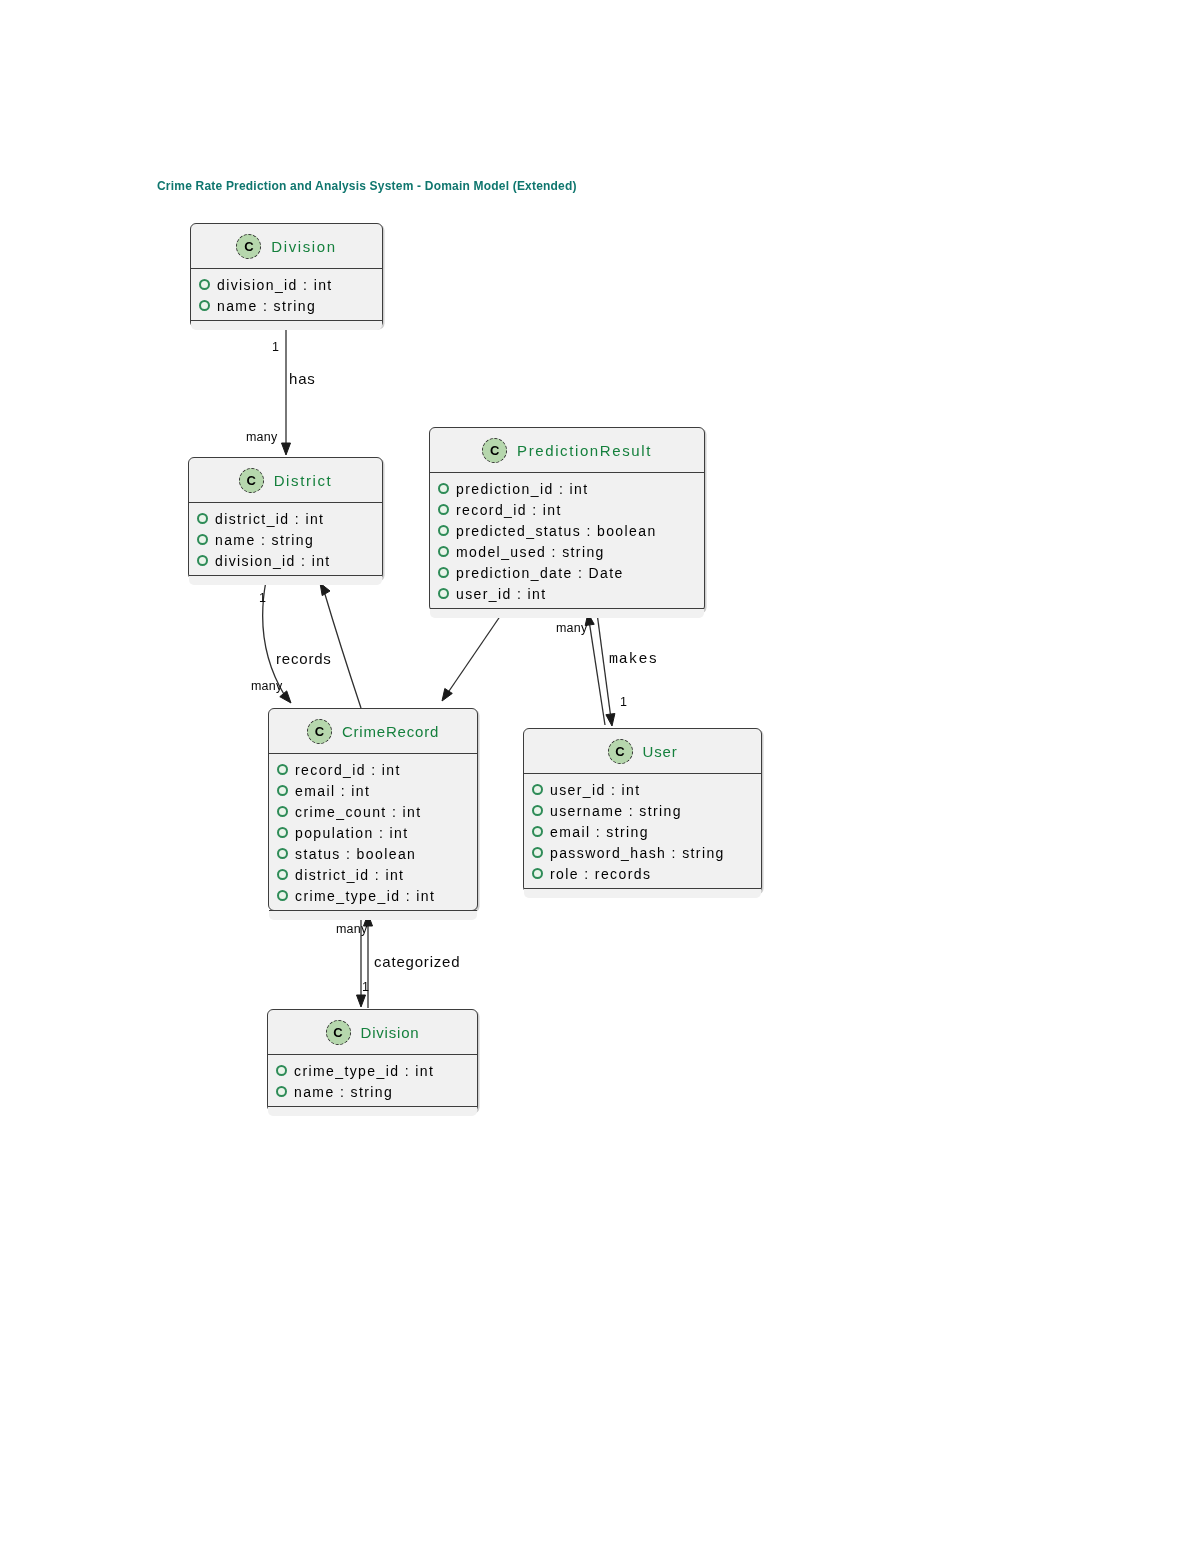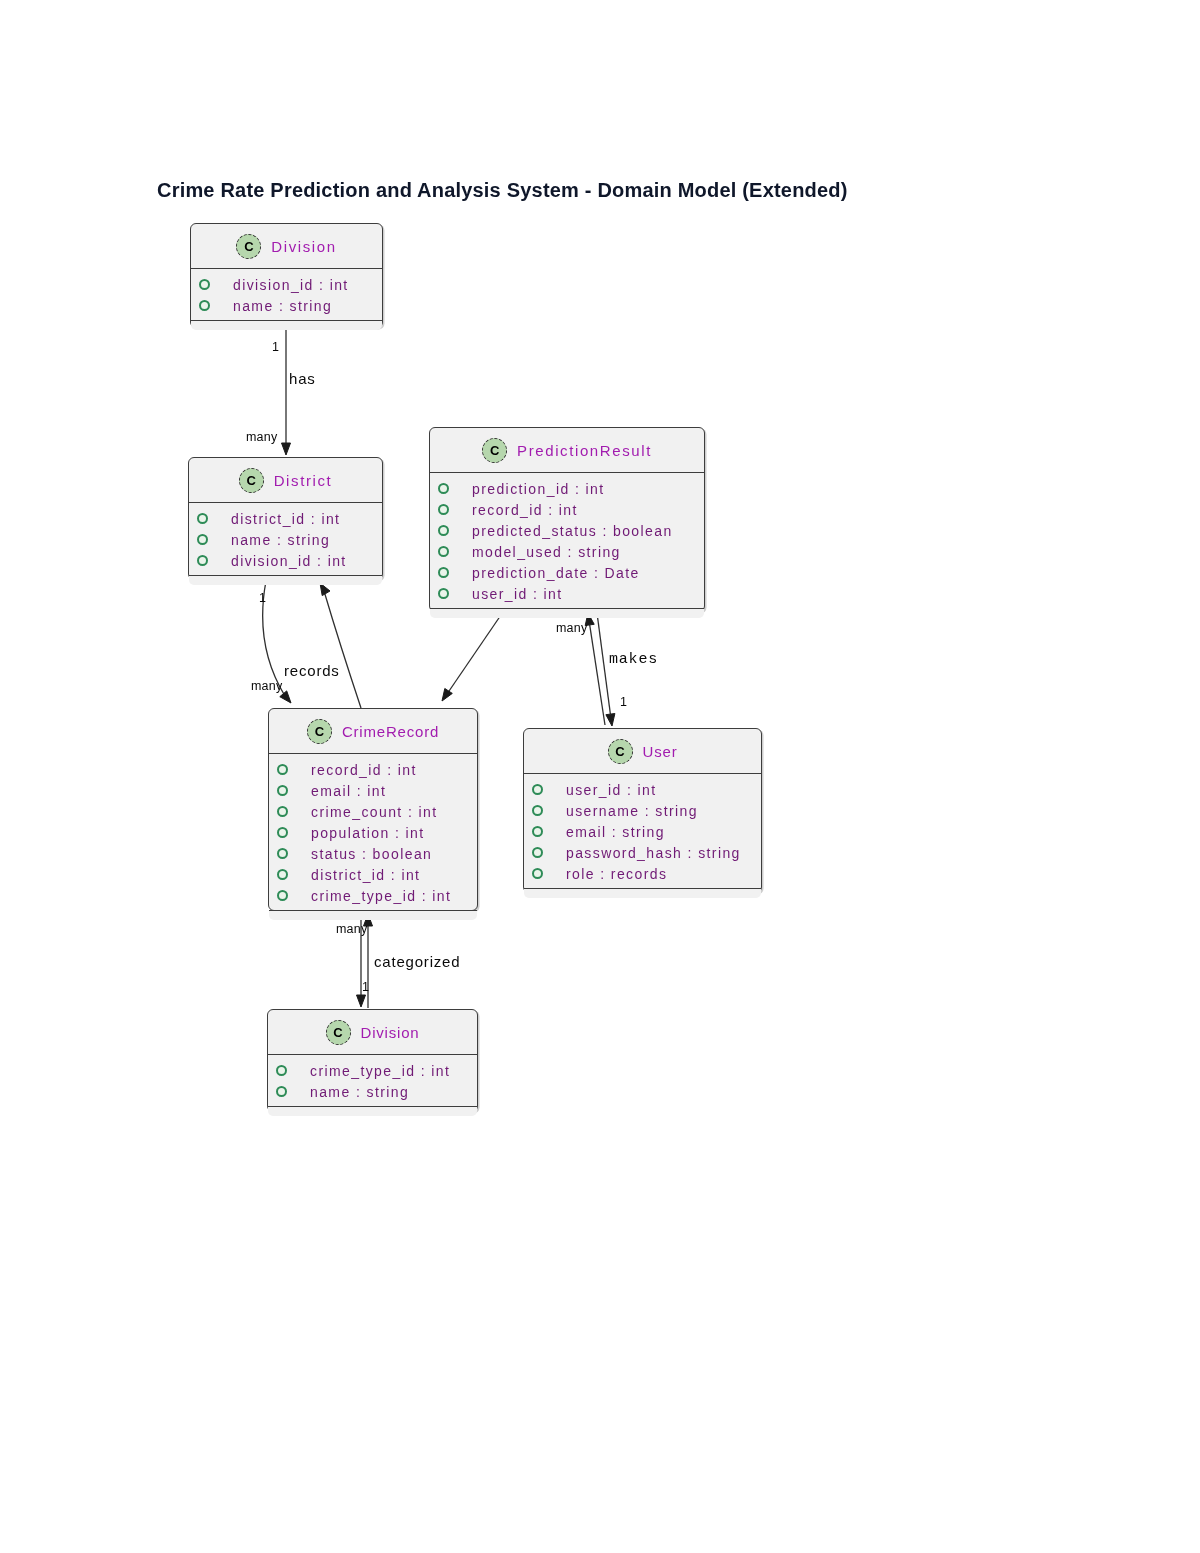--- a/index.html
+++ b/index.html
@@ -12,23 +12,23 @@
     position: relative;
     width: 1200px;
     height: 1553px;
     background: #ffffff;
     overflow: hidden;
   }
   .diagram-title {
     position: absolute;
     left: 157px;
     top: 179px;
-    font-size: 20px;
+    font-size: 12px;
     font-weight: bold;
-    color: #0f172a;
+    color: #0f766e;
     letter-spacing: 0.2px;
     white-space: nowrap;
   }
   svg.edges {
     position: absolute;
     left: 0;
     top: 0;
     width: 1200px;
     height: 1553px;
   }
@@ -80,21 +80,21 @@
     border-radius: 50%;
     background: #b6d7ad;
     border: 1.6px dashed #2b2b2b;
     font-size: 13px;
     font-weight: bold;
     color: #000000;
     box-sizing: border-box;
   }
   .uml-name {
     font-size: 15px;
-    color: #a21caf;
+    color: #15803d;
     letter-spacing: 1.6px;
     white-space: nowrap;
   }
   .uml-attrs {
     padding: 5px 8px 4px 8px;
     flex: 0 0 auto;
   }
   .attr-row {
     display: flex;
     align-items: center;
@@ -104,24 +104,23 @@
     width: 7px;
     height: 7px;
     border-radius: 50%;
     border: 2px solid #2e8b57;
     background: #eaf4ea;
     margin-right: 7px;
     flex: 0 0 auto;
   }
   .attr-text {
     font-size: 14px;
-    color: #701a75;
+    color: #000000;
     letter-spacing: 1.4px;
     white-space: nowrap;
-    margin-left: 16px;
   }
   .uml-footer {
     margin-top: auto;
     flex: 0 0 9px;
     border-top: 1.3px solid #3d3d3d;
     border-radius: 0 0 5px 5px;
     background: #f1f1f1;
   }
 </style>
 </head>
@@ -153,21 +152,21 @@
     <polygon points="368,914 363.5,926 372.5,926"></polygon>
     <line x1="361" y1="914" x2="361" y2="996"></line>
     <polygon points="361,1007 356.5,995 365.5,995"></polygon>
   </svg>
 
   <span class="edge-label mult" style="left:272px; top:340px;">1</span>
   <span class="edge-label" style="left:289px; top:370px;">has</span>
   <span class="edge-label mult" style="left:246px; top:430px;">many</span>
 
   <span class="edge-label mult" style="left:259px; top:591px;">1</span>
-  <span class="edge-label" style="left:284px; top:650px;margin-top:12px;">records</span>
+  <span class="edge-label" style="left:276px; top:650px;">records</span>
   <span class="edge-label mult" style="left:251px; top:679px;">many</span>
 
   <span class="edge-label mult" style="left:556px; top:621px;">many</span>
   <span class="edge-label" style="left:609px; top:651px;font-family:Liberation Mono, monospace;">makes</span>
   <span class="edge-label mult" style="left:620px; top:695px;">1</span>
 
   <span class="edge-label mult" style="left:336px; top:922px;">many</span>
   <span class="edge-label" style="left:374px; top:953px;">categorized</span>
   <span class="edge-label mult" style="left:362px; top:980px;">1</span>
 

